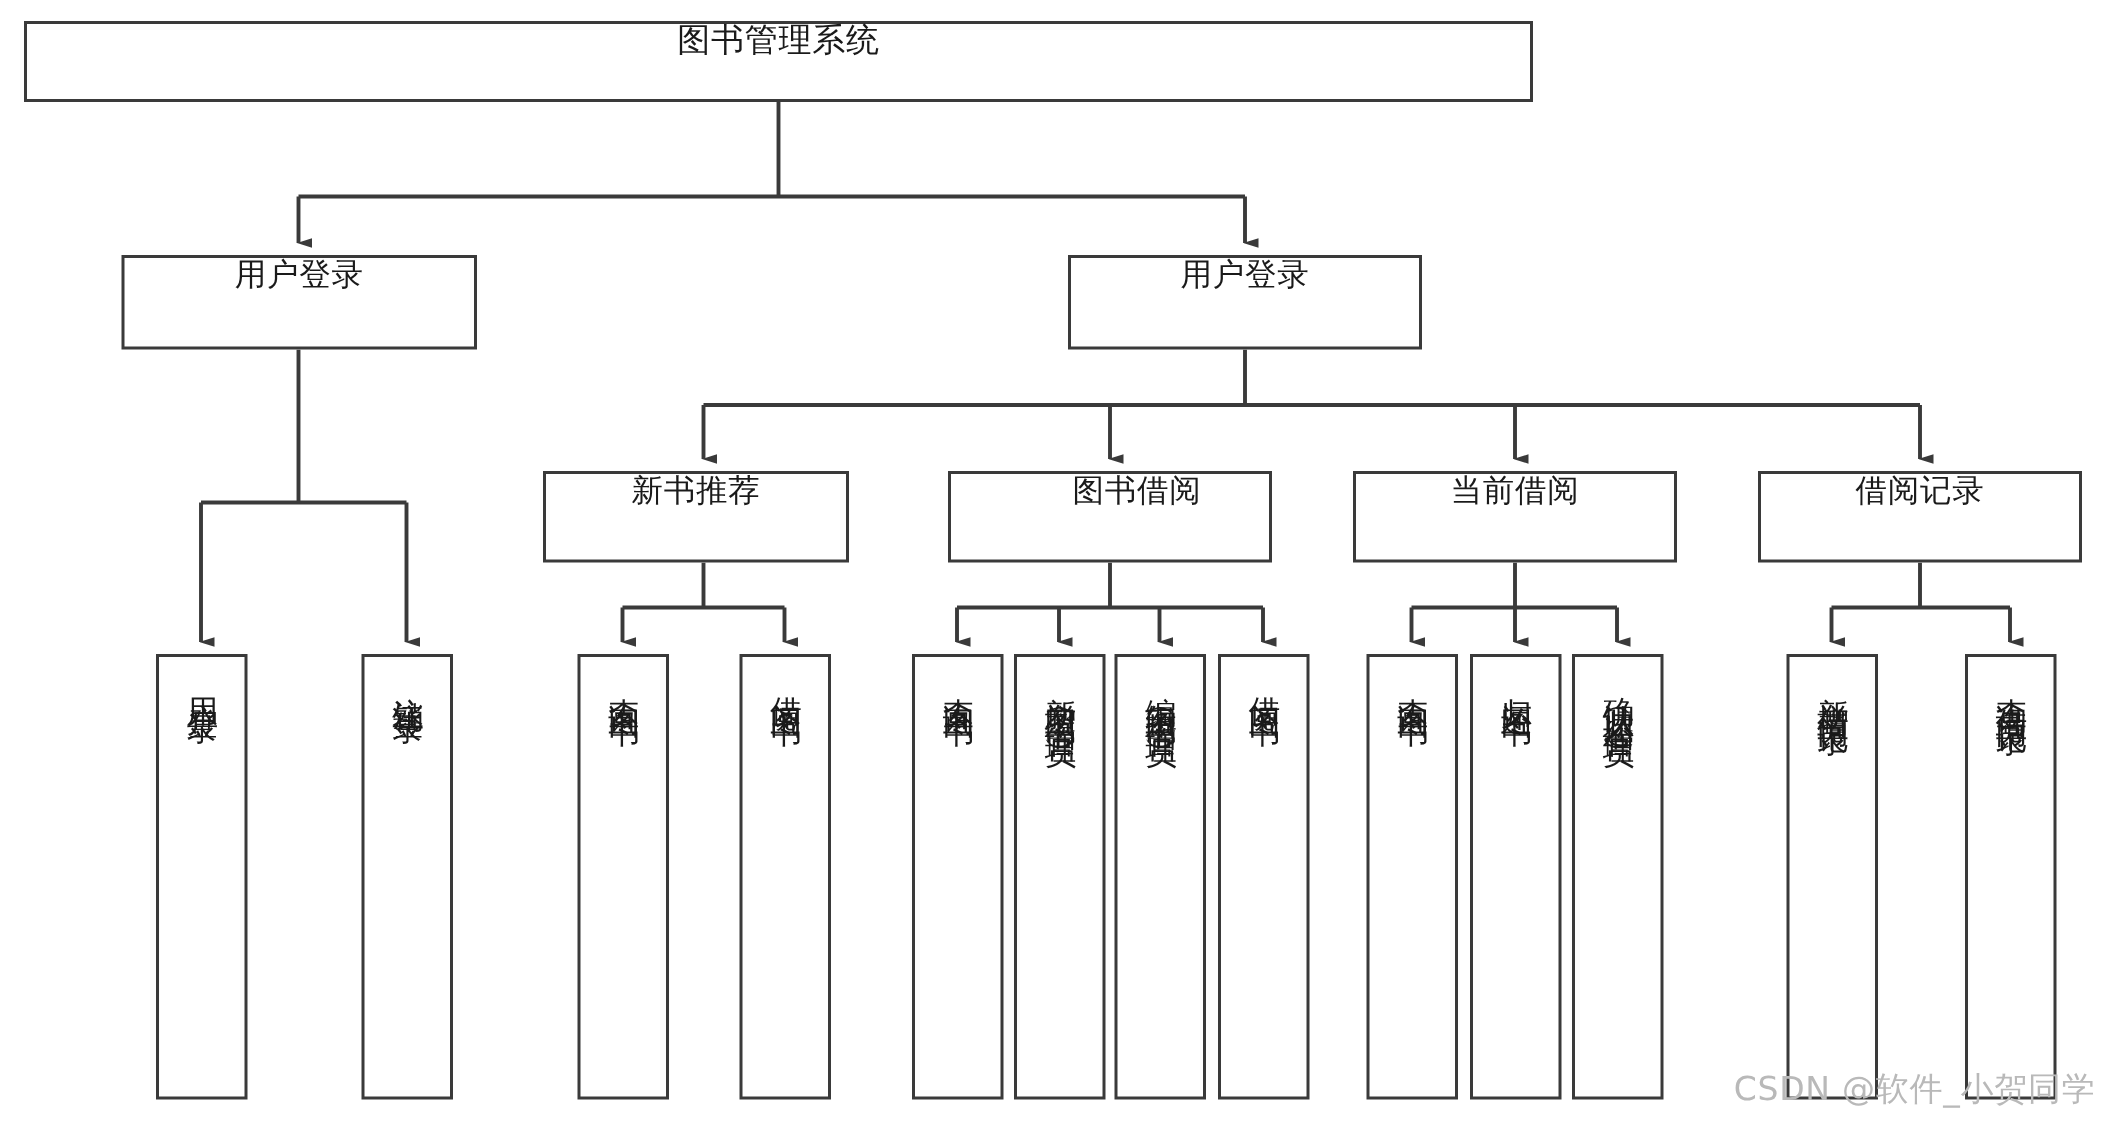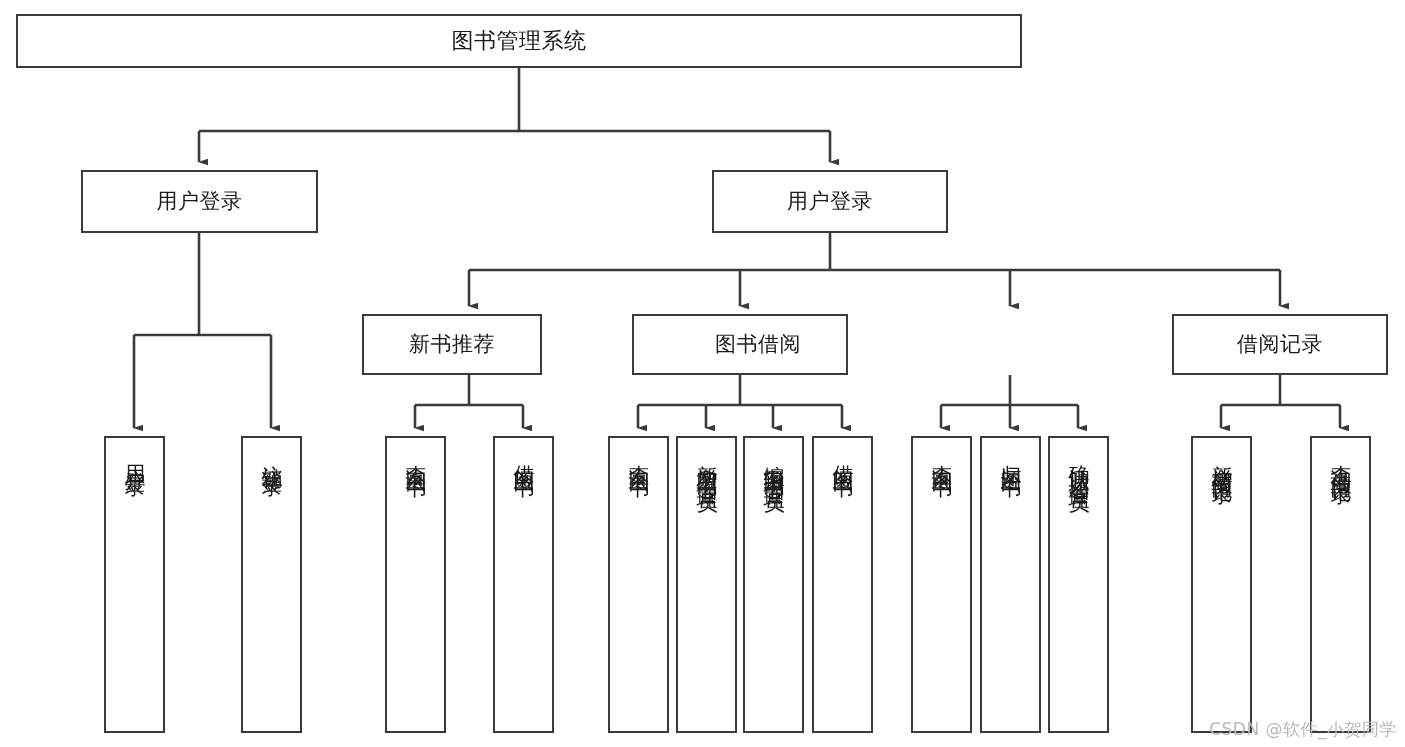--- a/index.html
+++ b/index.html
@@ -25,21 +25,21 @@
     width: 1405px;
     height: 747px;
     pointer-events: none;
   }
   .node {
     position: absolute;
     box-sizing: border-box;
     background: #ffffff;
     border: 2px solid #3a3a3a;
     display: flex;
-    align-items: center;
+    align-items: flex-start;
     justify-content: center;
     color: #1a1a1a;
     z-index: 2;
   }
   .node-label {
     display: block;
     text-align: center;
     line-height: 1.12;
     letter-spacing: 0.5px;
     white-space: nowrap;
@@ -63,21 +63,21 @@
     text-orientation: upright;
     font-size: 21px;
     line-height: 1.0;
     letter-spacing: 4px;
     white-space: nowrap;
   }
   #watermark {
     position: absolute;
     right: 8px;
     bottom: 6px;
-    font-size: 17px;
+    font-size: 22px;
     color: #b9b9b9;
     letter-spacing: 0.5px;
     z-index: 5;
     white-space: nowrap;
   }
 </style>
 </head>
 <body>
 
 <div id="diagram-root">
@@ -138,26 +138,29 @@
     <span class="node-label">图书管理系统</span>
   </div>
 
   <div class="node horiz" style="left:81px; top:170px; width:237px; height:63px;">
     <span class="node-label">用户登录</span>
   </div>
   <div class="node horiz" style="left:712px; top:170px; width:236px; height:63px;">
     <span class="node-label">用户登录</span>
   </div>
 
-  <div class="node horiz" style="left:362px; top:314px; width:180px; height:61px;">
+  <div class="node horiz" style="left:362px; top:314px; width:204px; height:61px;">
     <span class="node-label">新书推荐</span>
   </div>
   <div class="node horiz" style="left:632px; top:314px; width:216px; height:61px;padding-left:36px;">
     <span class="node-label">图书借阅</span>
   </div>
+  <div class="node horiz" style="left:902px; top:314px; width:216px; height:61px;">
+    <span class="node-label">当前借阅</span>
+  </div>
   <div class="node horiz" style="left:1172px; top:314px; width:216px; height:61px;">
     <span class="node-label">借阅记录</span>
   </div>
 
   <div class="node vert" style="left:104px; top:436px; width:61px; height:297px;">
     <span class="node-label">用户登录</span>
   </div>
   <div class="node vert" style="left:241px; top:436px; width:61px; height:297px;">
     <span class="node-label">注销登录</span>
   </div>

